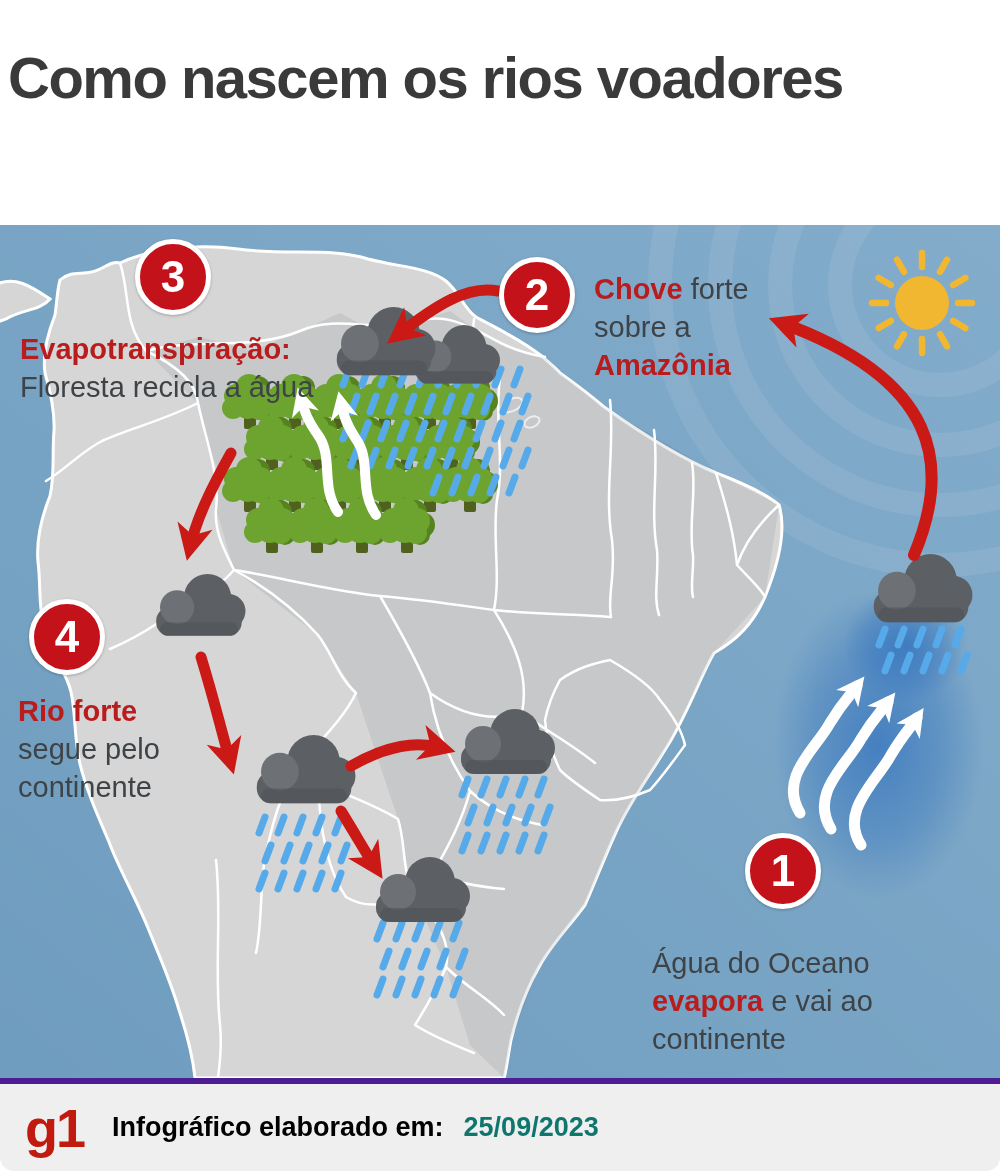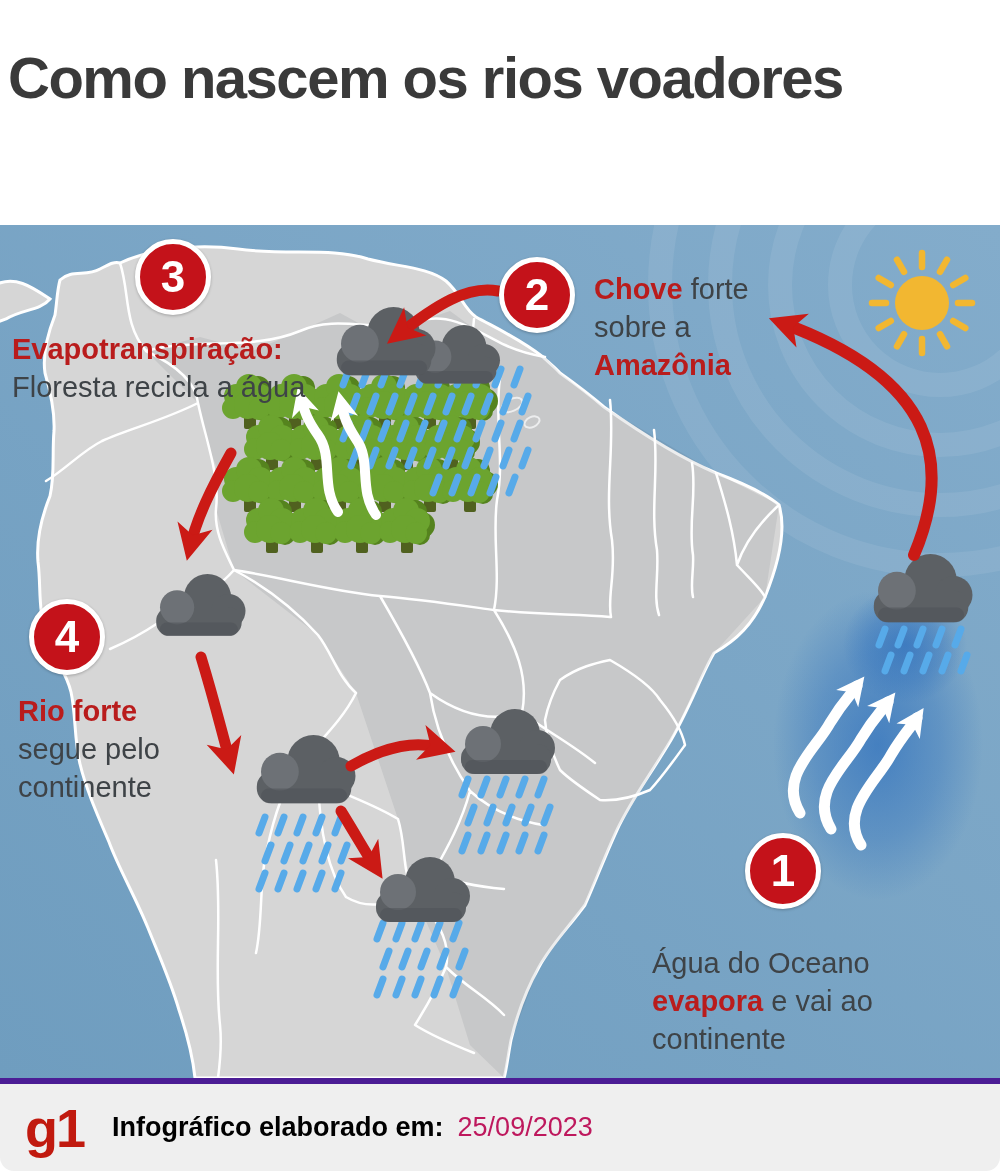--- a/index.html
+++ b/index.html
@@ -18,21 +18,21 @@
   .step-label{position:absolute;font-size:29px;color:#3e4347;line-height:38px;}
   .step-label b{font-weight:800;color:#b91c1c;}
   .block{display:block;}
   .s3-line2{font-weight:400;}
   .footer{position:absolute;left:0;top:1078px;width:1000px;height:93px;background:#efefef;
           border-top:6px solid #4c1d95;box-sizing:border-box;display:flex;align-items:center;}
   .g1-logo{margin-left:25px;font-size:54px;font-weight:800;color:#c11a0f;
            letter-spacing:-2px;line-height:1;}
   .footer-text{margin-left:28px;font-size:27px;}
   .footer-text .lbl{font-weight:800;color:#000000;}
-  .footer-text .date{font-weight:400;color:#be185d;margin-left:14px;}
+  .footer-text .date{font-weight:700;color:#0f766e;margin-left:20px;}
 </style>
 </head>
 <body>
 
 <div class="page">
 
   <h1 class="title">Como nascem os rios voadores</h1>
 
   <div class="map">
     <svg width="1000" height="853" viewBox="0 0 1000 853">
@@ -273,21 +273,21 @@
   <div class="badge" style="left:29px;top:599px;">
     <span>4</span>
   </div>
 
   <div class="step-label" style="left:652px;top:908px;width:250px;margin-top:36px;">
     <span>Água do Oceano </span><b>evapora</b><span> e vai ao continente</span>
   </div>
   <div class="step-label" style="left:594px;top:270px;width:185px;">
     <b>Chove</b><span> forte sobre a </span><b>Amazônia</b>
   </div>
-  <div class="step-label" style="left:12px;top:330px;width:330px;">
+  <div class="step-label" style="left:20px;top:330px;width:330px;">
     <b class="block">Evapotranspiração:</b>
     <span class="block s3-line2">Floresta recicla a água</span>
   </div>
   <div class="step-label" style="left:18px;top:692px;width:180px;">
     <b class="block">Rio forte</b>
     <span>segue pelo continente</span>
   </div>
 
   <div class="footer">
     <div class="g1-logo">g1</div>

